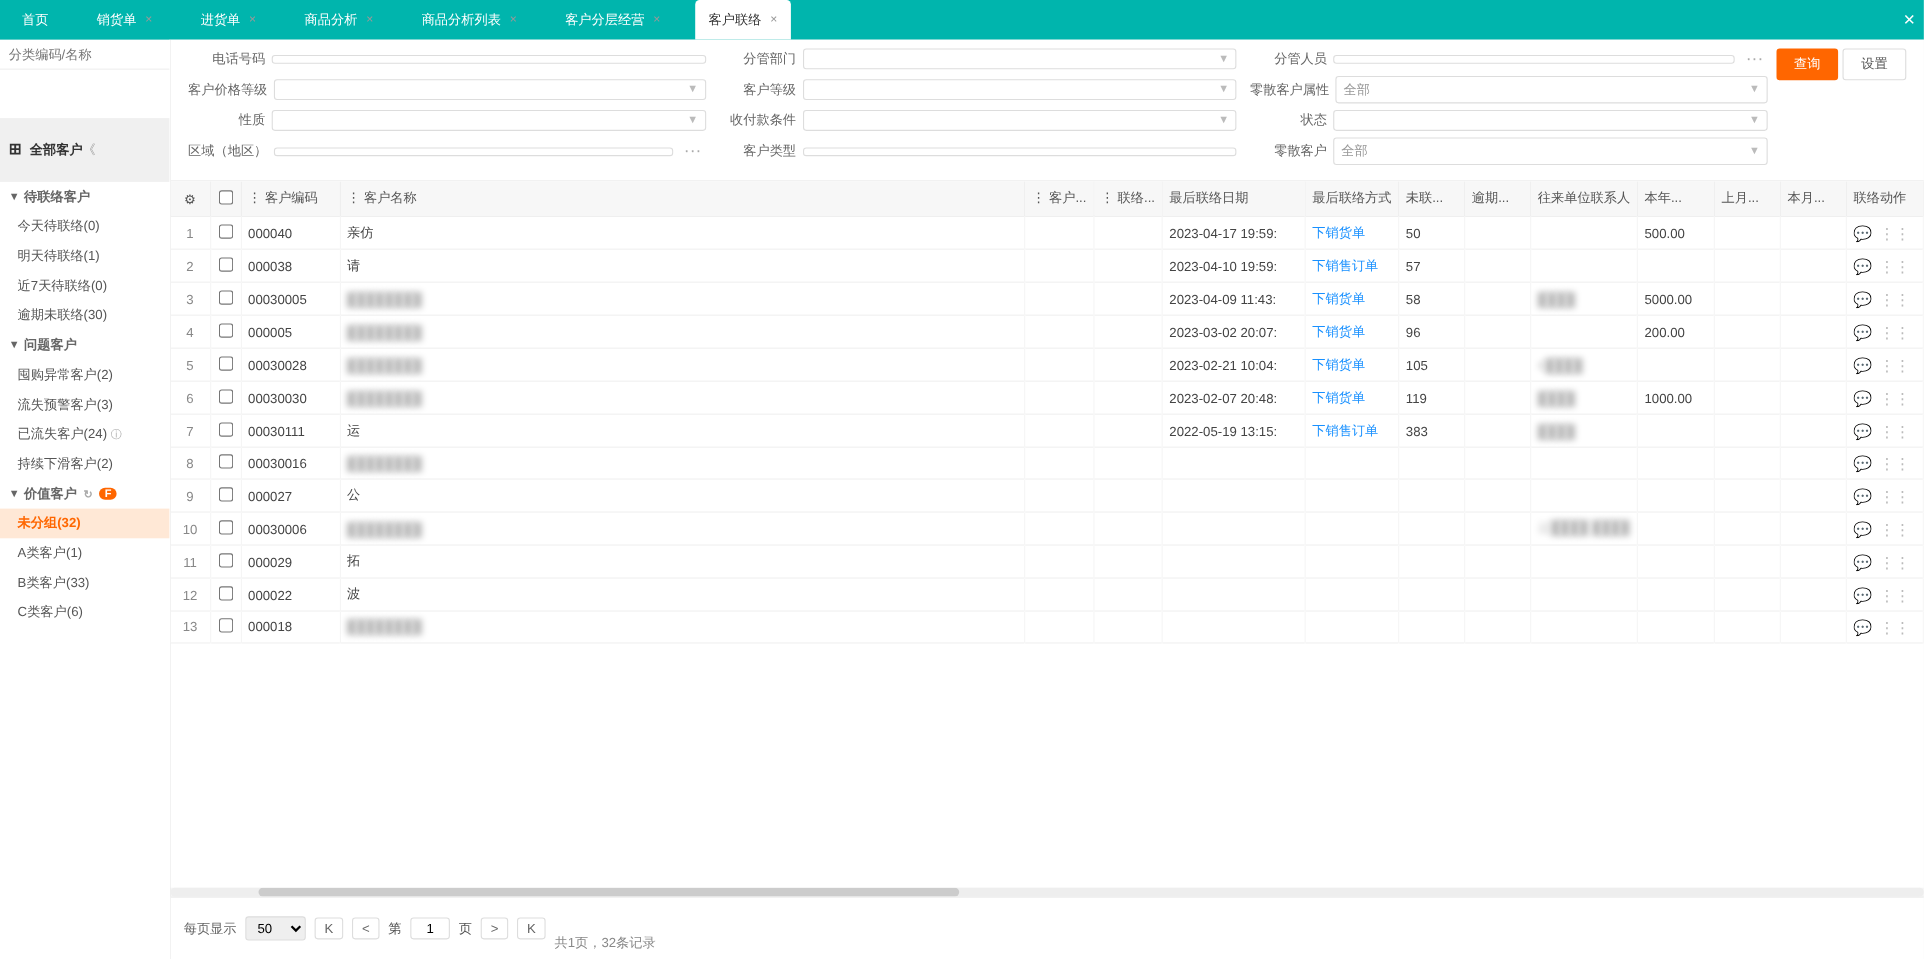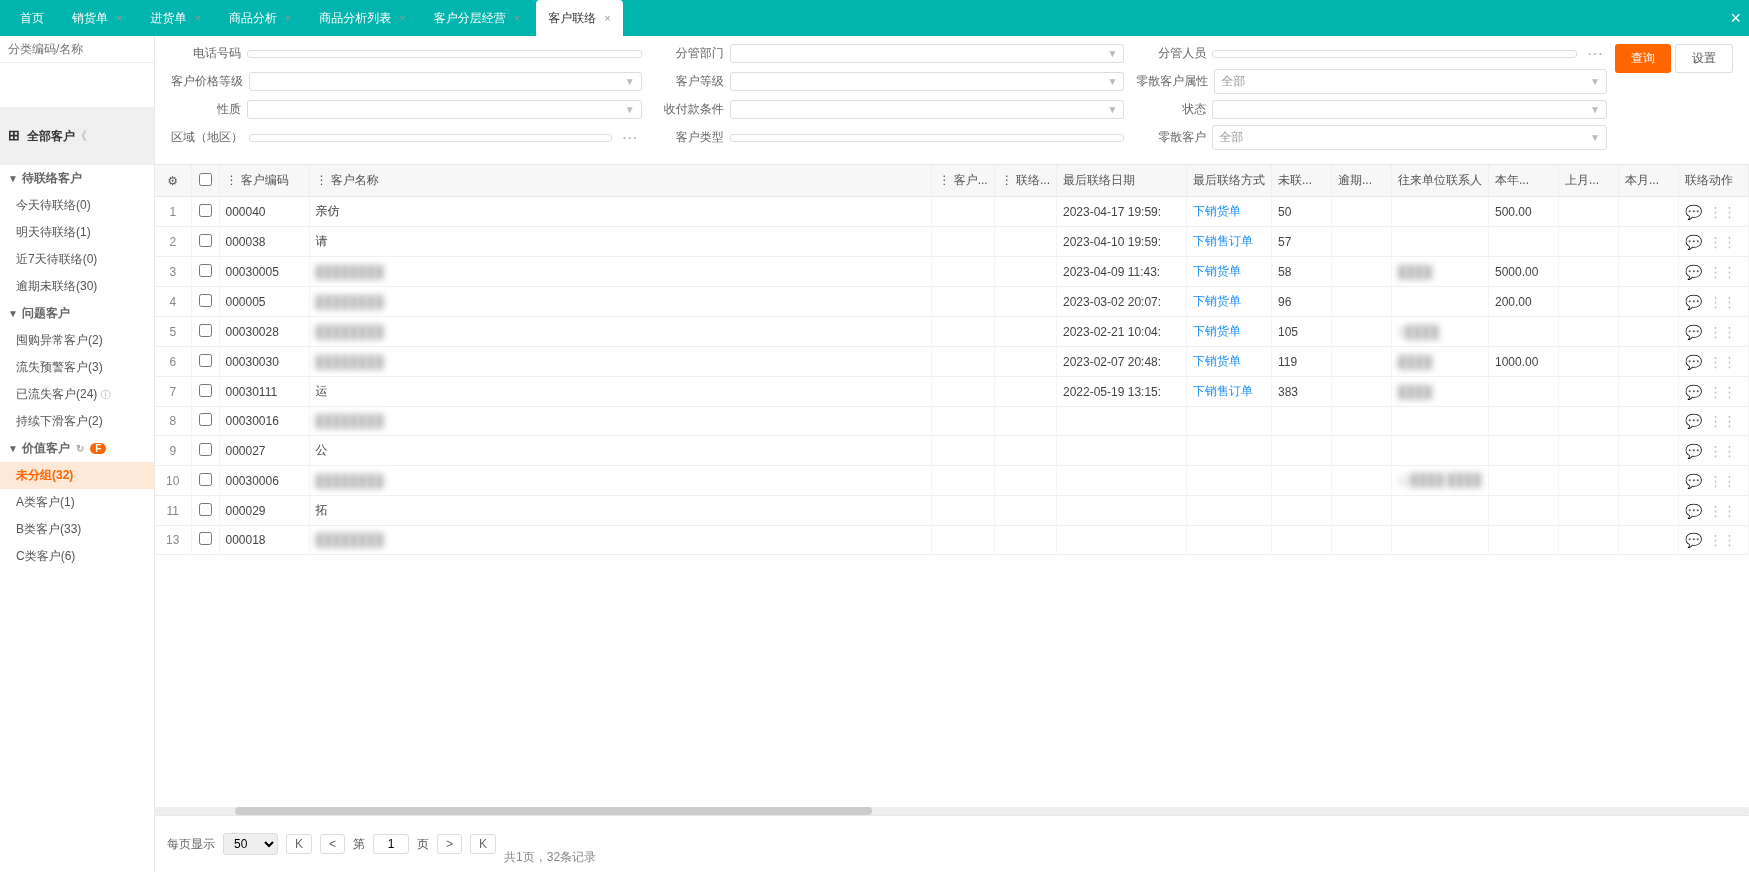--- a/index.html
+++ b/index.html
@@ -5,21 +5,21 @@
     * { box-sizing: border-box; margin: 0; padding: 0; font-family: 'Microsoft YaHei', Arial, sans-serif; font-size: 12px; }
     body { background: #f5f5f5; overflow: hidden; }
 
     
     .top-nav {
       display: flex;
       align-items: center;
       background: #00b5ad;
       height: 36px;
       padding: 0 8px;
-      gap: 4px;
+      gap: 20px;
     }
     .nav-tab {
       display: flex;
       align-items: center;
       padding: 0 12px;
       height: 36px;
       color: #fff;
       cursor: pointer;
       white-space: nowrap;
       font-size: 13px;
@@ -811,20 +811,42 @@
     <td class="col-lastmonth"></td>
     <td class="col-thismonth"></td>
     <td class="col-action">
       <div class="action-icons">
         <span class="action-icon">💬</span>
         <span class="action-icon">⋮⋮</span>
       </div>
     </td>
   </tr>
             <tr>
+    <td class="col-number">12</td>
+    <td class="col-checkbox"><input type="checkbox" style=""></td>
+    <td class="col-code">000022</td>
+    <td class="col-name"><span>波</span></td>
+    <td class="col-type"></td>
+    <td class="col-contact"></td>
+    <td class="col-lastdate"></td>
+    <td class="col-lastway"></td>
+    <td class="col-unlinkdays"></td>
+    <td class="col-overdue"></td>
+    <td class="col-partner"></td>
+    <td class="col-thisyear"></td>
+    <td class="col-lastmonth"></td>
+    <td class="col-thismonth"></td>
+    <td class="col-action">
+      <div class="action-icons">
+        <span class="action-icon">💬</span>
+        <span class="action-icon">⋮⋮</span>
+      </div>
+    </td>
+  </tr>
+            <tr>
     <td class="col-number">13</td>
     <td class="col-checkbox"><input type="checkbox" style=""></td>
     <td class="col-code">000018</td>
     <td class="col-name"><span class="blurred">████████</span></td>
     <td class="col-type"></td>
     <td class="col-contact"></td>
     <td class="col-lastdate"></td>
     <td class="col-lastway"></td>
     <td class="col-unlinkdays"></td>
     <td class="col-overdue"></td>

